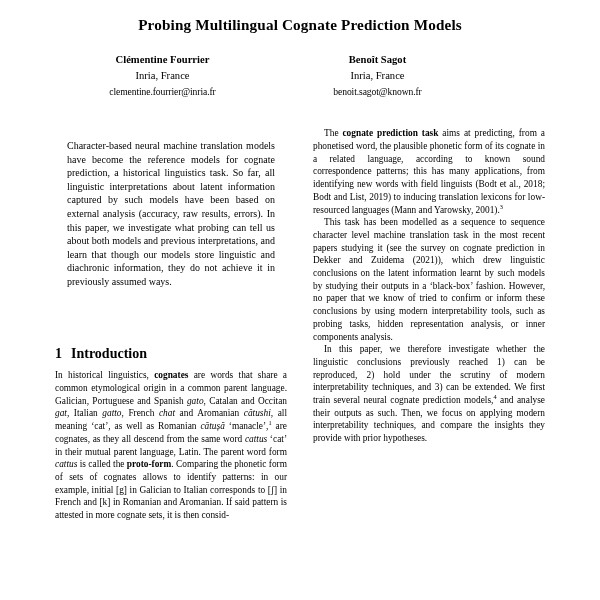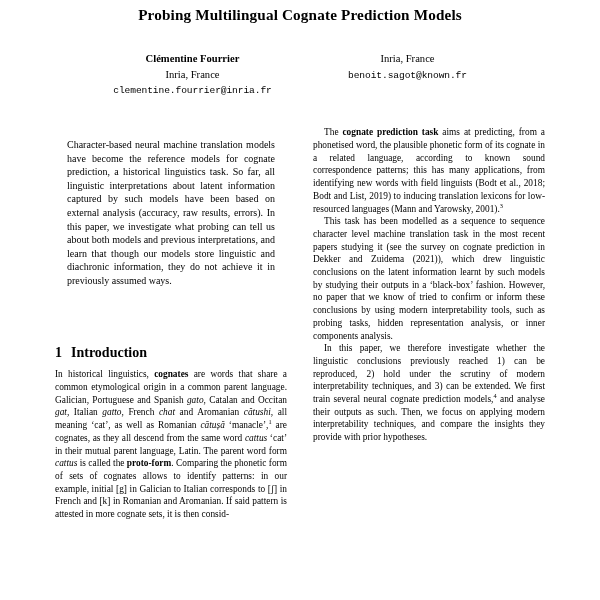--- a/index.html
+++ b/index.html
@@ -25,44 +25,43 @@
     padding: 0 55px;
   }
 
   
   .title {
     text-align: center;
     font-size: 15.2px;
     font-weight: bold;
     letter-spacing: 0.01em;
     line-height: 1.2;
-    margin: 6px;
+    margin: 16px;
   }
 
   
   .authors {
     display: flex;
-    justify-content: center;
-    margin-top: 27px;
+    margin-top: 18px;
   }
   .author-block {
     width: 215px;
     text-align: center;
   }
   .author-name {
     font-size: 10.6px;
     font-weight: bold;
     line-height: 1.45;
   }
   .author-affil {
     font-size: 10.6px;
     line-height: 1.45;
   }
   .author-email {
-    font-family: Liberation Mono, monospace;
+    font-family: Liberation Serif, serif;
     font-size: 9.6px;
     line-height: 1.6;
     margin-top: 1px;
     letter-spacing: -0.01em;
   }
 
   
   .columns {
     display: flex;
     margin-top: 28px;
@@ -125,20 +124,21 @@
 
   <h1 class="title">Probing Multilingual Cognate Prediction Models</h1>
 
   <div class="authors">
     <div class="author-block">
       <div class="author-name">Clémentine Fourrier</div>
       <div class="author-affil">Inria, France</div>
       <div class="author-email">clementine.fourrier@inria.fr</div>
     </div>
     <div class="author-block">
+      <div class="author-name">Benoît Sagot</div>
       <div class="author-affil">Inria, France</div>
       <div class="author-email">benoit.sagot@known.fr</div>
     </div>
   </div>
 
   <div class="columns">
 
     <div class="col col-left">
       <p class="abstract-body">Character-based neural machine translation models have become the reference models for cognate prediction, a historical linguistics task. So far, all linguistic interpretations about latent information captured by such models have been based on external analysis (accuracy, raw results, errors). In this paper, we investigate what probing can tell us about both models and previous interpretations, and learn that though our models store linguistic and diachronic information, they do not achieve it in previously assumed ways.</p>
 

